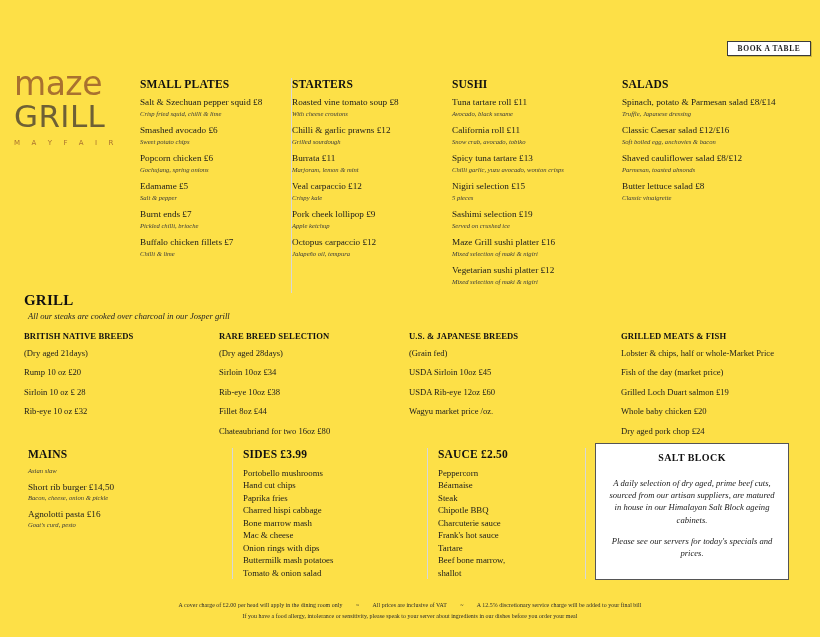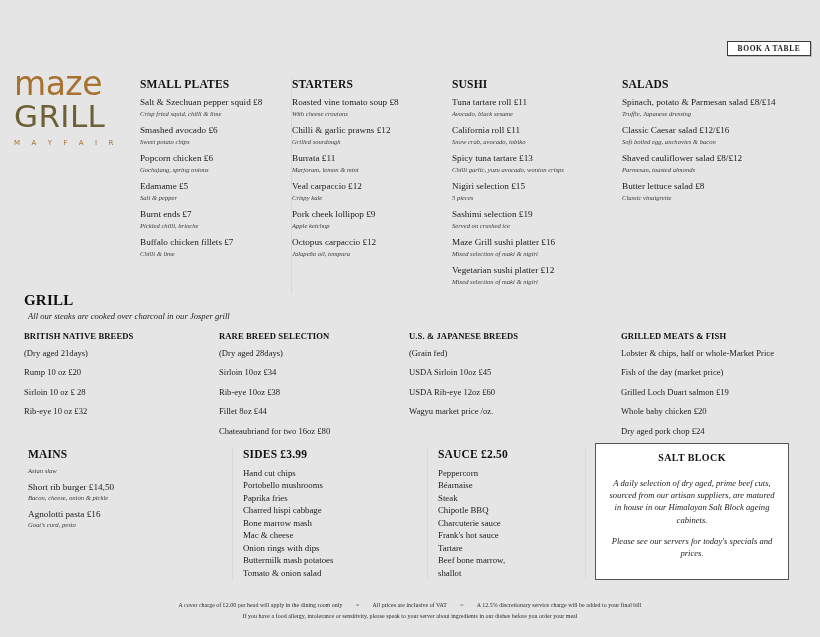--- a/index.html
+++ b/index.html
@@ -12,21 +12,21 @@
     height: 637px;
     font-family: "Liberation Serif", "DejaVu Serif", serif;
     color: #1a1a1a;
     position: relative;
     overflow: hidden;
   }
   .page {
     position: relative;
     width: 820px;
     height: 637px;
-    background: #e5e5e5;
+    background: #fde047;
   }
 
   
   .book-btn {
     position: absolute;
     top: 41px;
     left: 727px;
     width: 84px;
     height: 15px;
     border: 1px solid #3a3a3a;
@@ -428,22 +428,22 @@
         <div class="b-desc">Bacon, cheese, onion &amp; pickle</div>
       </div>
       <div class="b-item">
         <div class="b-name">Agnolotti pasta £16</div>
         <div class="b-desc">Goat's curd, pesto</div>
       </div>
     </div>
 
     <div class="bcol bcol-sides divided">
       <div class="b-head">SIDES £3.99</div>
+      <div class="s-line">Portobello mushrooms</div>
       <div class="s-line">Hand cut chips</div>
-      <div class="s-line">Portobello mushrooms</div>
       <div class="s-line">Paprika fries</div>
       <div class="s-line">Charred hispi cabbage</div>
       <div class="s-line">Bone marrow mash</div>
       <div class="s-line">Mac &amp; cheese</div>
       <div class="s-line">Onion rings with dips</div>
       <div class="s-line">Buttermilk mash potatoes</div>
       <div class="s-line">Tomato &amp; onion salad</div>
     </div>
 
     <div class="bcol bcol-sauce divided">

